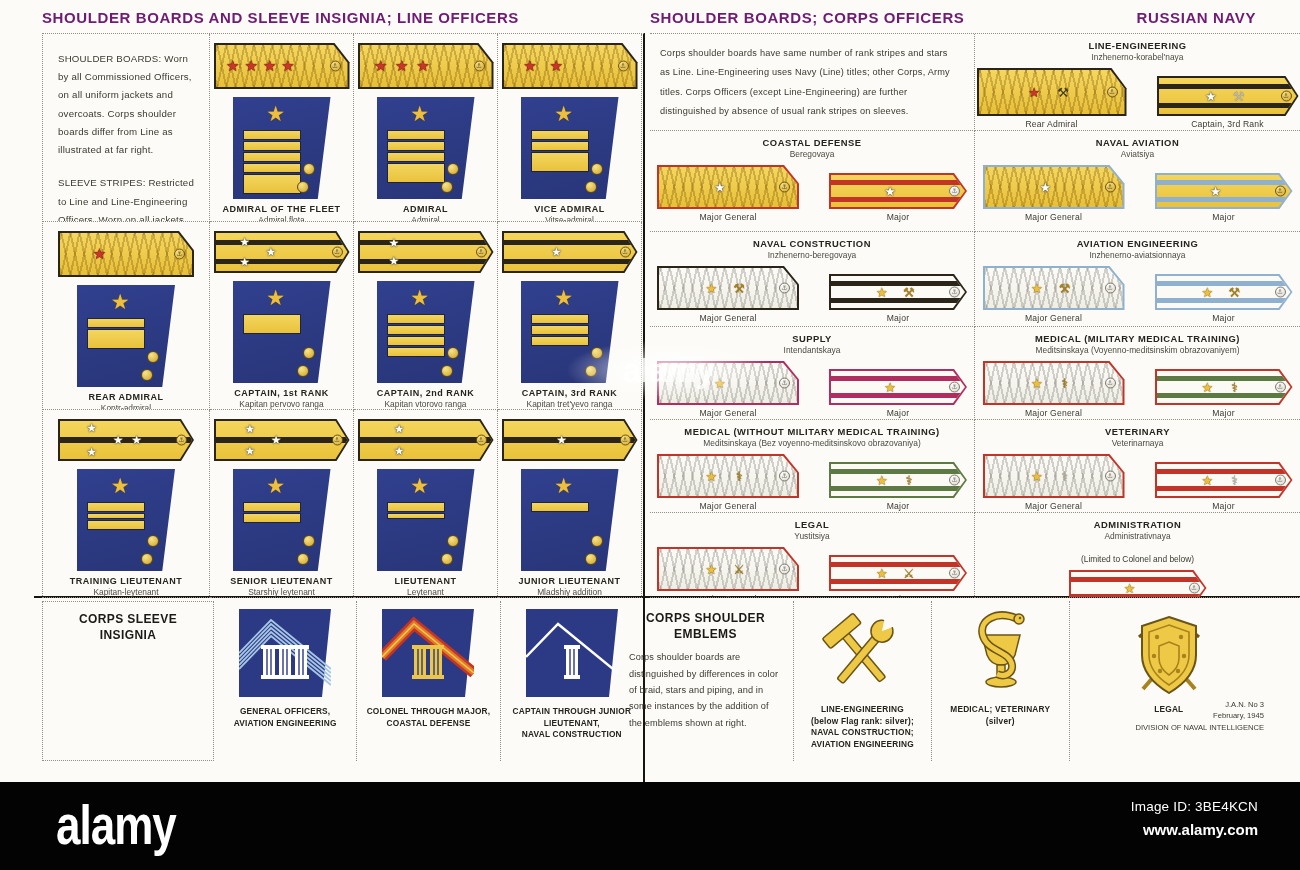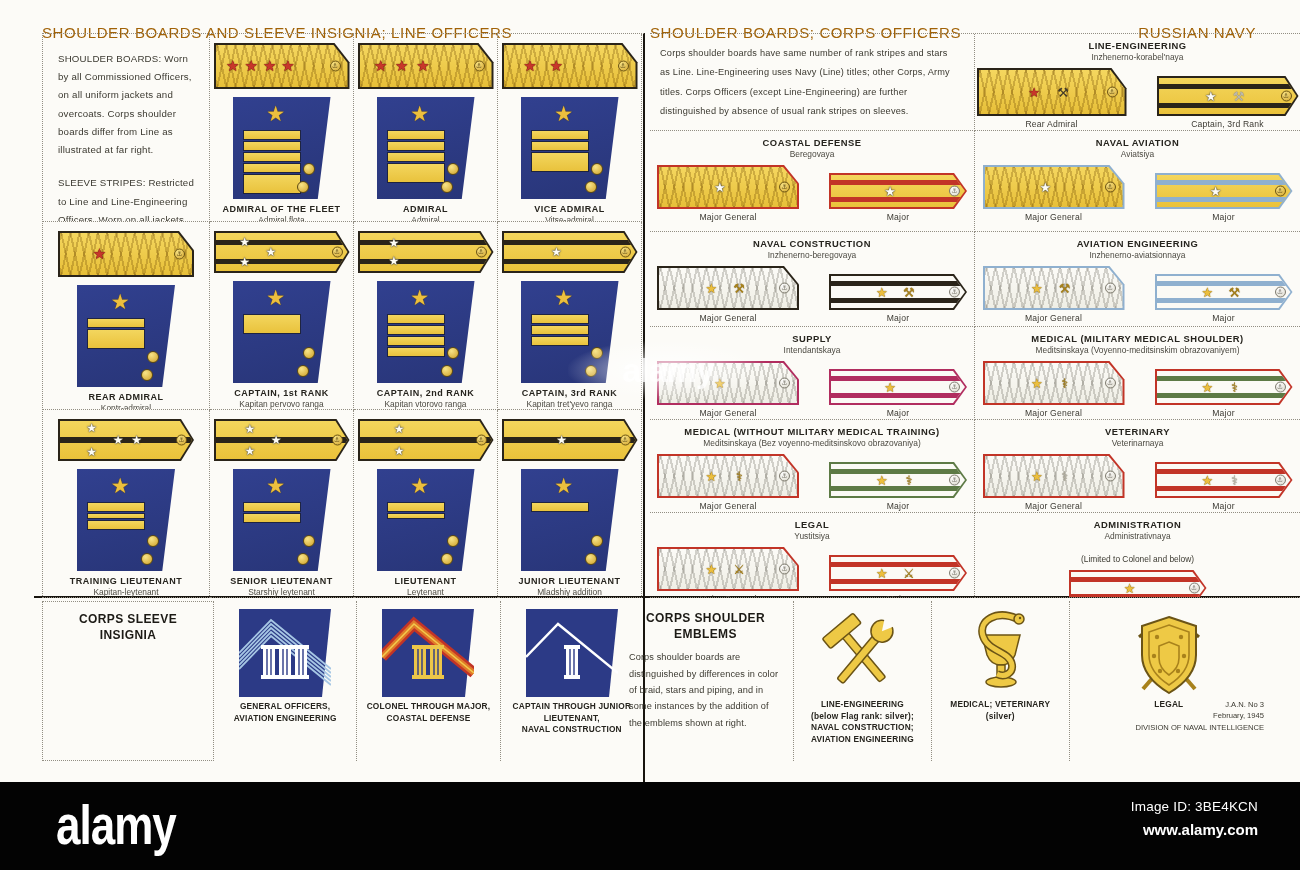--- a/index.html
+++ b/index.html
@@ -1,19 +1,19 @@
 <!DOCTYPE html>
 <html><head>
 <meta charset="utf-8">
 <style>
   html,body{margin:0;padding:0;background:#fff;}
   #page{position:relative;width:1300px;height:870px;background:#fcfbf7;overflow:hidden;
         font-family:"Liberation Sans","DejaVu Sans",sans-serif;color:#2a2822;}
   
-  .hd{position:absolute;top:24px;font-size:15px;font-weight:normal;letter-spacing:.6px;color:#a16207;white-space:nowrap;}
+  .hd{position:absolute;top:9px;font-size:15px;font-weight:bold;letter-spacing:.6px;color:#701a75;white-space:nowrap;}
   #hd-left{left:42px;}
   #hd-center{left:650px;}
   #hd-right{right:44px;}
   
   #v-divider{position:absolute;left:643px;top:33px;width:2px;height:749px;background:#17140e;}
   #h-rule{position:absolute;left:34px;right:0;top:596px;height:2px;background:#17140e;}
   
   #line-grid{position:absolute;left:42px;top:33px;width:601px;height:564px;display:grid;
              grid-template-columns:167px 144px 144px 144px;grid-template-rows:188px 188px 188px;
              border-top:1px dotted #928e83;border-left:1px dotted #928e83;}
@@ -80,21 +80,21 @@
   .blabel{font-size:8.6px;color:#3c3a33;margin-top:3px;letter-spacing:.2px;}
   
   #bottom-left{position:absolute;left:42px;top:601px;width:601px;height:160px;display:flex;}
   #bottom-right{position:absolute;left:618px;top:601px;width:650px;height:160px;display:flex;}
   .sec-notes{width:172px;flex:none;border:1px dotted #928e83;box-sizing:border-box;padding:8px 11px;}
   .sec-heading{font-size:12px;font-weight:bold;text-align:center;letter-spacing:.4px;line-height:1.3;color:#1c1a15;margin:2px 0 7px;}
   .sec-text{font-size:9.2px;line-height:1.78;color:#3b3930;letter-spacing:.1px;}
   .fig{flex:1;display:flex;flex-direction:column;align-items:center;padding-top:8px;
        border-right:1px dotted #928e83;box-sizing:border-box;}
   .fig:last-child{border-right:none;}
-  .fig-cap{font-size:8.3px;font-weight:bold;text-align:center;line-height:1.4;letter-spacing:.2px;color:#26241e;}
+  .fig-cap{font-size:8.3px;font-weight:bold;text-align:center;line-height:1.4;letter-spacing:.2px;margin-top:5px;color:#26241e;}
   #br-area{position:relative;flex:1;display:flex;}
   #jan-note{position:absolute;right:4px;bottom:28px;text-align:right;font-size:7.6px;line-height:1.5;color:#3b3930;}
   
   #wm-center{position:absolute;left:568px;top:340px;width:200px;height:60px;z-index:5;pointer-events:none;
              background:radial-gradient(ellipse at center,rgba(255,255,255,.85) 0%,rgba(255,255,255,0) 72%);
              display:flex;align-items:center;justify-content:center;}
   #wm-center span{font-weight:bold;font-size:34px;color:rgba(255,255,255,.75);letter-spacing:-1px;}
   
   #alamy-bar{position:absolute;left:0;top:782px;width:1300px;height:88px;background:#030303;}
   #alamy-logo{position:absolute;left:56px;top:12px;color:#fff;font-weight:bold;font-size:44px;
@@ -526,21 +526,21 @@
                 <i class="bd-stripe" style="top: 70%; height: 14%; background: rgb(177, 45, 95);"></i>
                 <span class="star star-gold" style="font-size: 13px; left: 44%; top: 50%;">★</span>
                 <span class="btn btn-silver" style="right: 5px;">⚓</span>
               </div>
             </div>
             <div class="blabel">Major</div>
           </div>
         </div>
       </div>
       <div class="ccell corps-cell">
-        <div class="corps-title">MEDICAL (MILITARY MEDICAL SHOULDER)</div>
+        <div class="corps-title">MEDICAL (MILITARY MEDICAL TRAINING)</div>
         <div class="corps-translit">Meditsinskaya (Voyenno-meditsinskim obrazovaniyem)</div>
         <div class="bunits">
           <div class="bunit">
             <div class="board shape-flag" style="width: 142px; height: 44px; background: rgb(194, 52, 39);">
               <div class="bd-in base-braid-silver">
                 <span class="star star-gold" style="font-size: 13px; left: 38%; top: 50%;">★</span>
                 <span class="emb emb-gold" style="left: 58%;">⚕</span>
                 <span class="btn btn-silver" style="right: 7px;">⚓</span>
               </div>
             </div>

